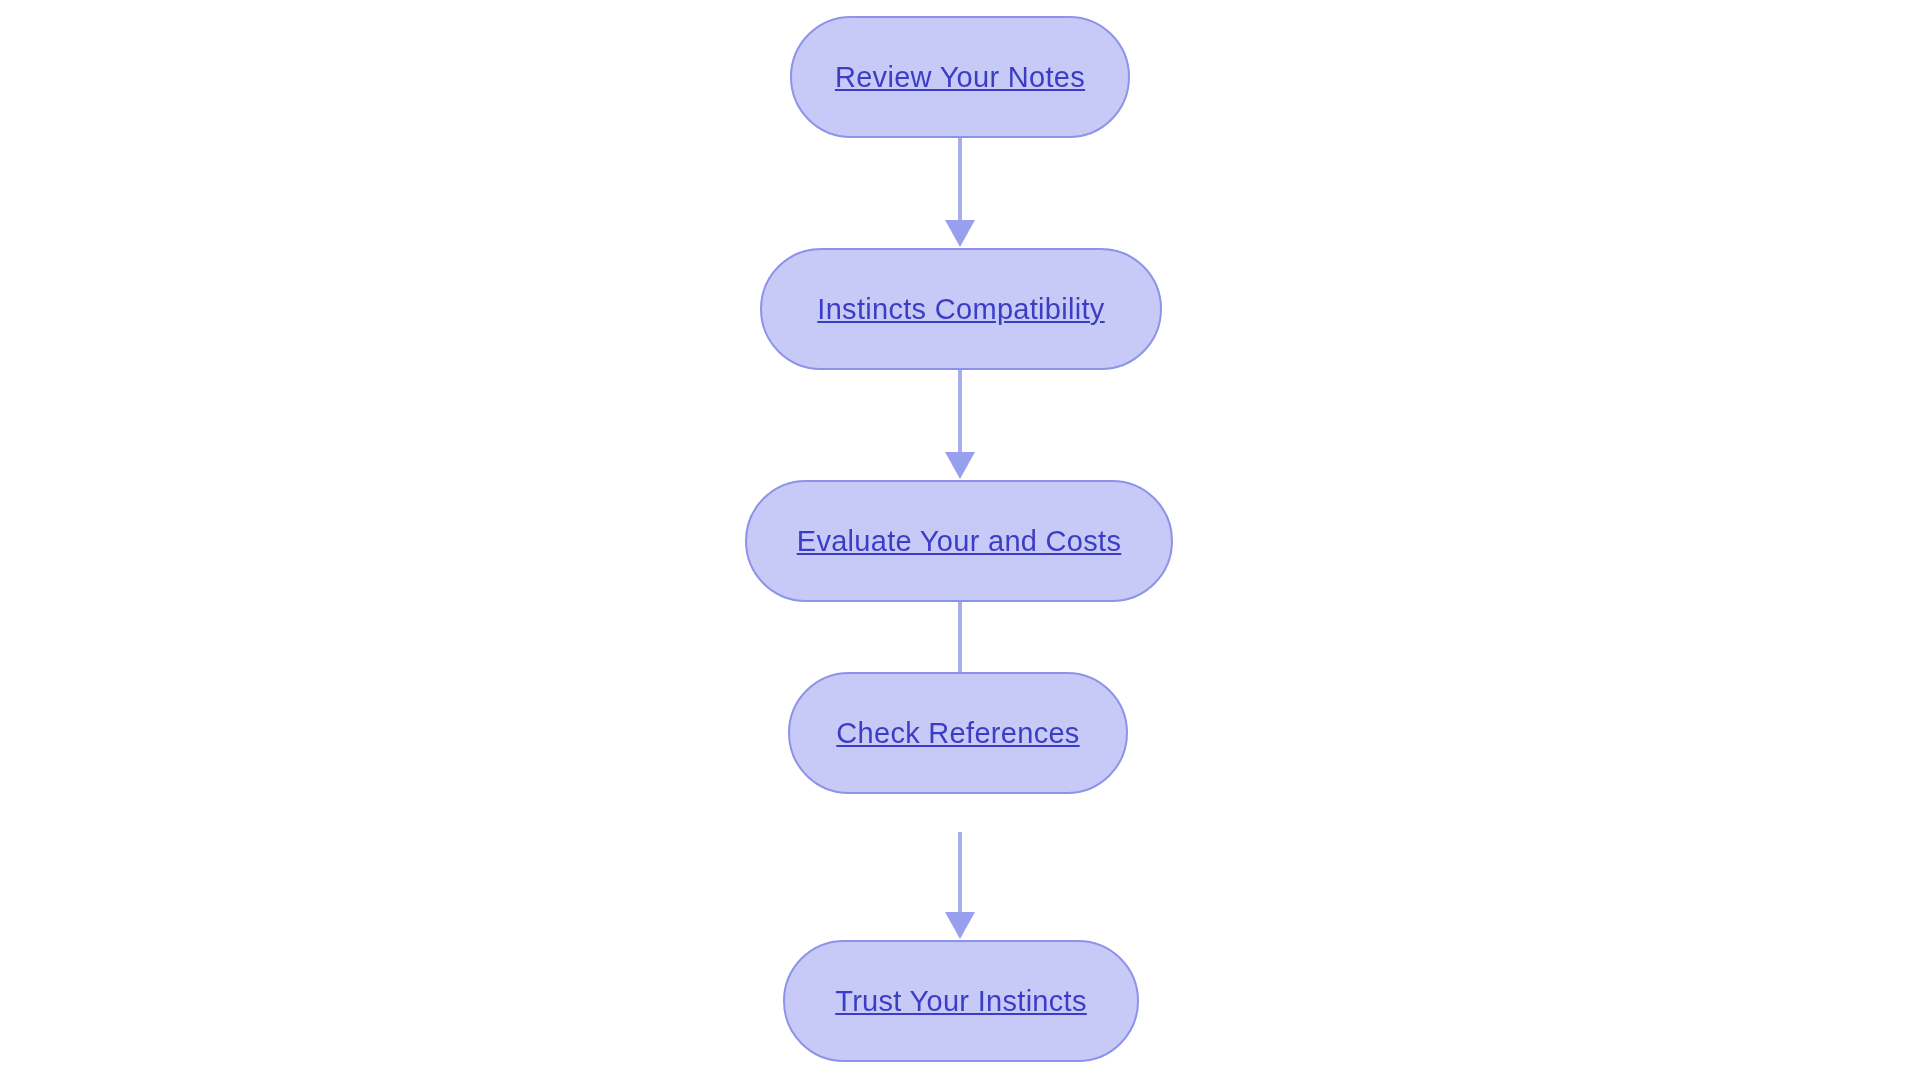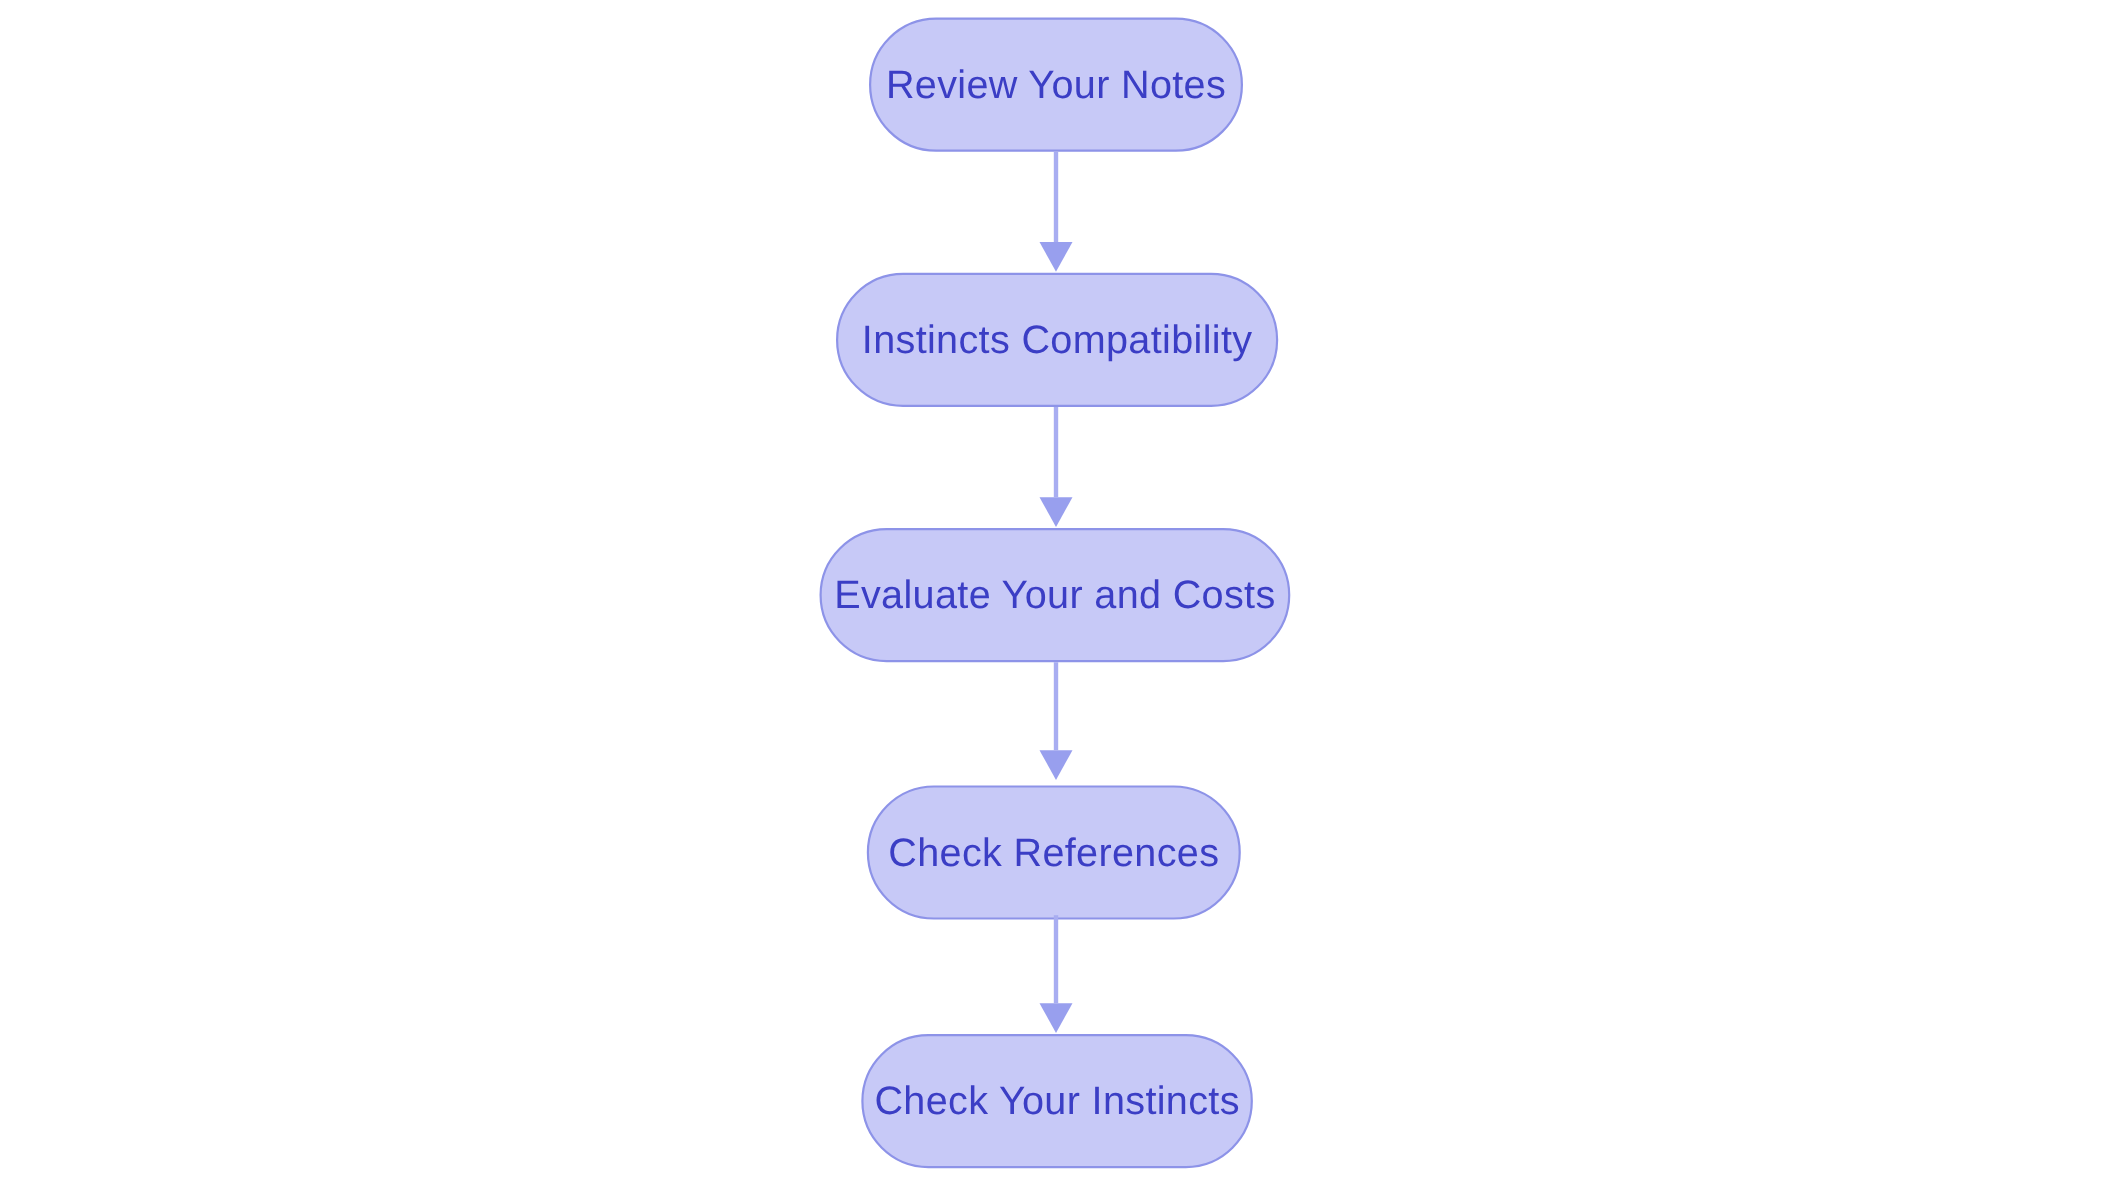--- a/index.html
+++ b/index.html
@@ -29,28 +29,29 @@
     height: 122px;
     border-radius: 61px;
     background: var(--node-fill);
     border: 2px solid var(--node-border);
     display: flex;
     align-items: center;
     justify-content: center;
   }
   .node span {
     color: var(--label);
-    font-size: 36px;
+    font-size: 29px;
     letter-spacing: 0.3px;
     white-space: nowrap;
+    text-decoration: underline;
   }
   .n1 { left: 790px; top: 16px;  width: 340px; }
   .n2 { left: 760px; top: 248px; width: 402px; }
   .n3 { left: 745px; top: 480px; width: 428px; }
-  .n4 { left: 788px; top: 714px; width: 340px; }
+  .n4 { left: 788px; top: 672px; width: 340px; }
   .n5 { left: 783px; top: 940px; width: 356px; }
 
   .arrow {
     position: absolute;
     left: 945px;          
     width: 30px;
     display: flex;
     flex-direction: column;
     align-items: center;
   }
@@ -107,16 +108,16 @@
   <div class="node n4">
     <span>Check References</span>
   </div>
 
   <div class="arrow a4">
     <div class="shaft"></div>
     <div class="head"></div>
   </div>
 
   <div class="node n5">
-    <span>Check Your Instincts</span>
+    <span>Trust Your Instincts</span>
   </div>
 
 </div>
 
 </body></html>

